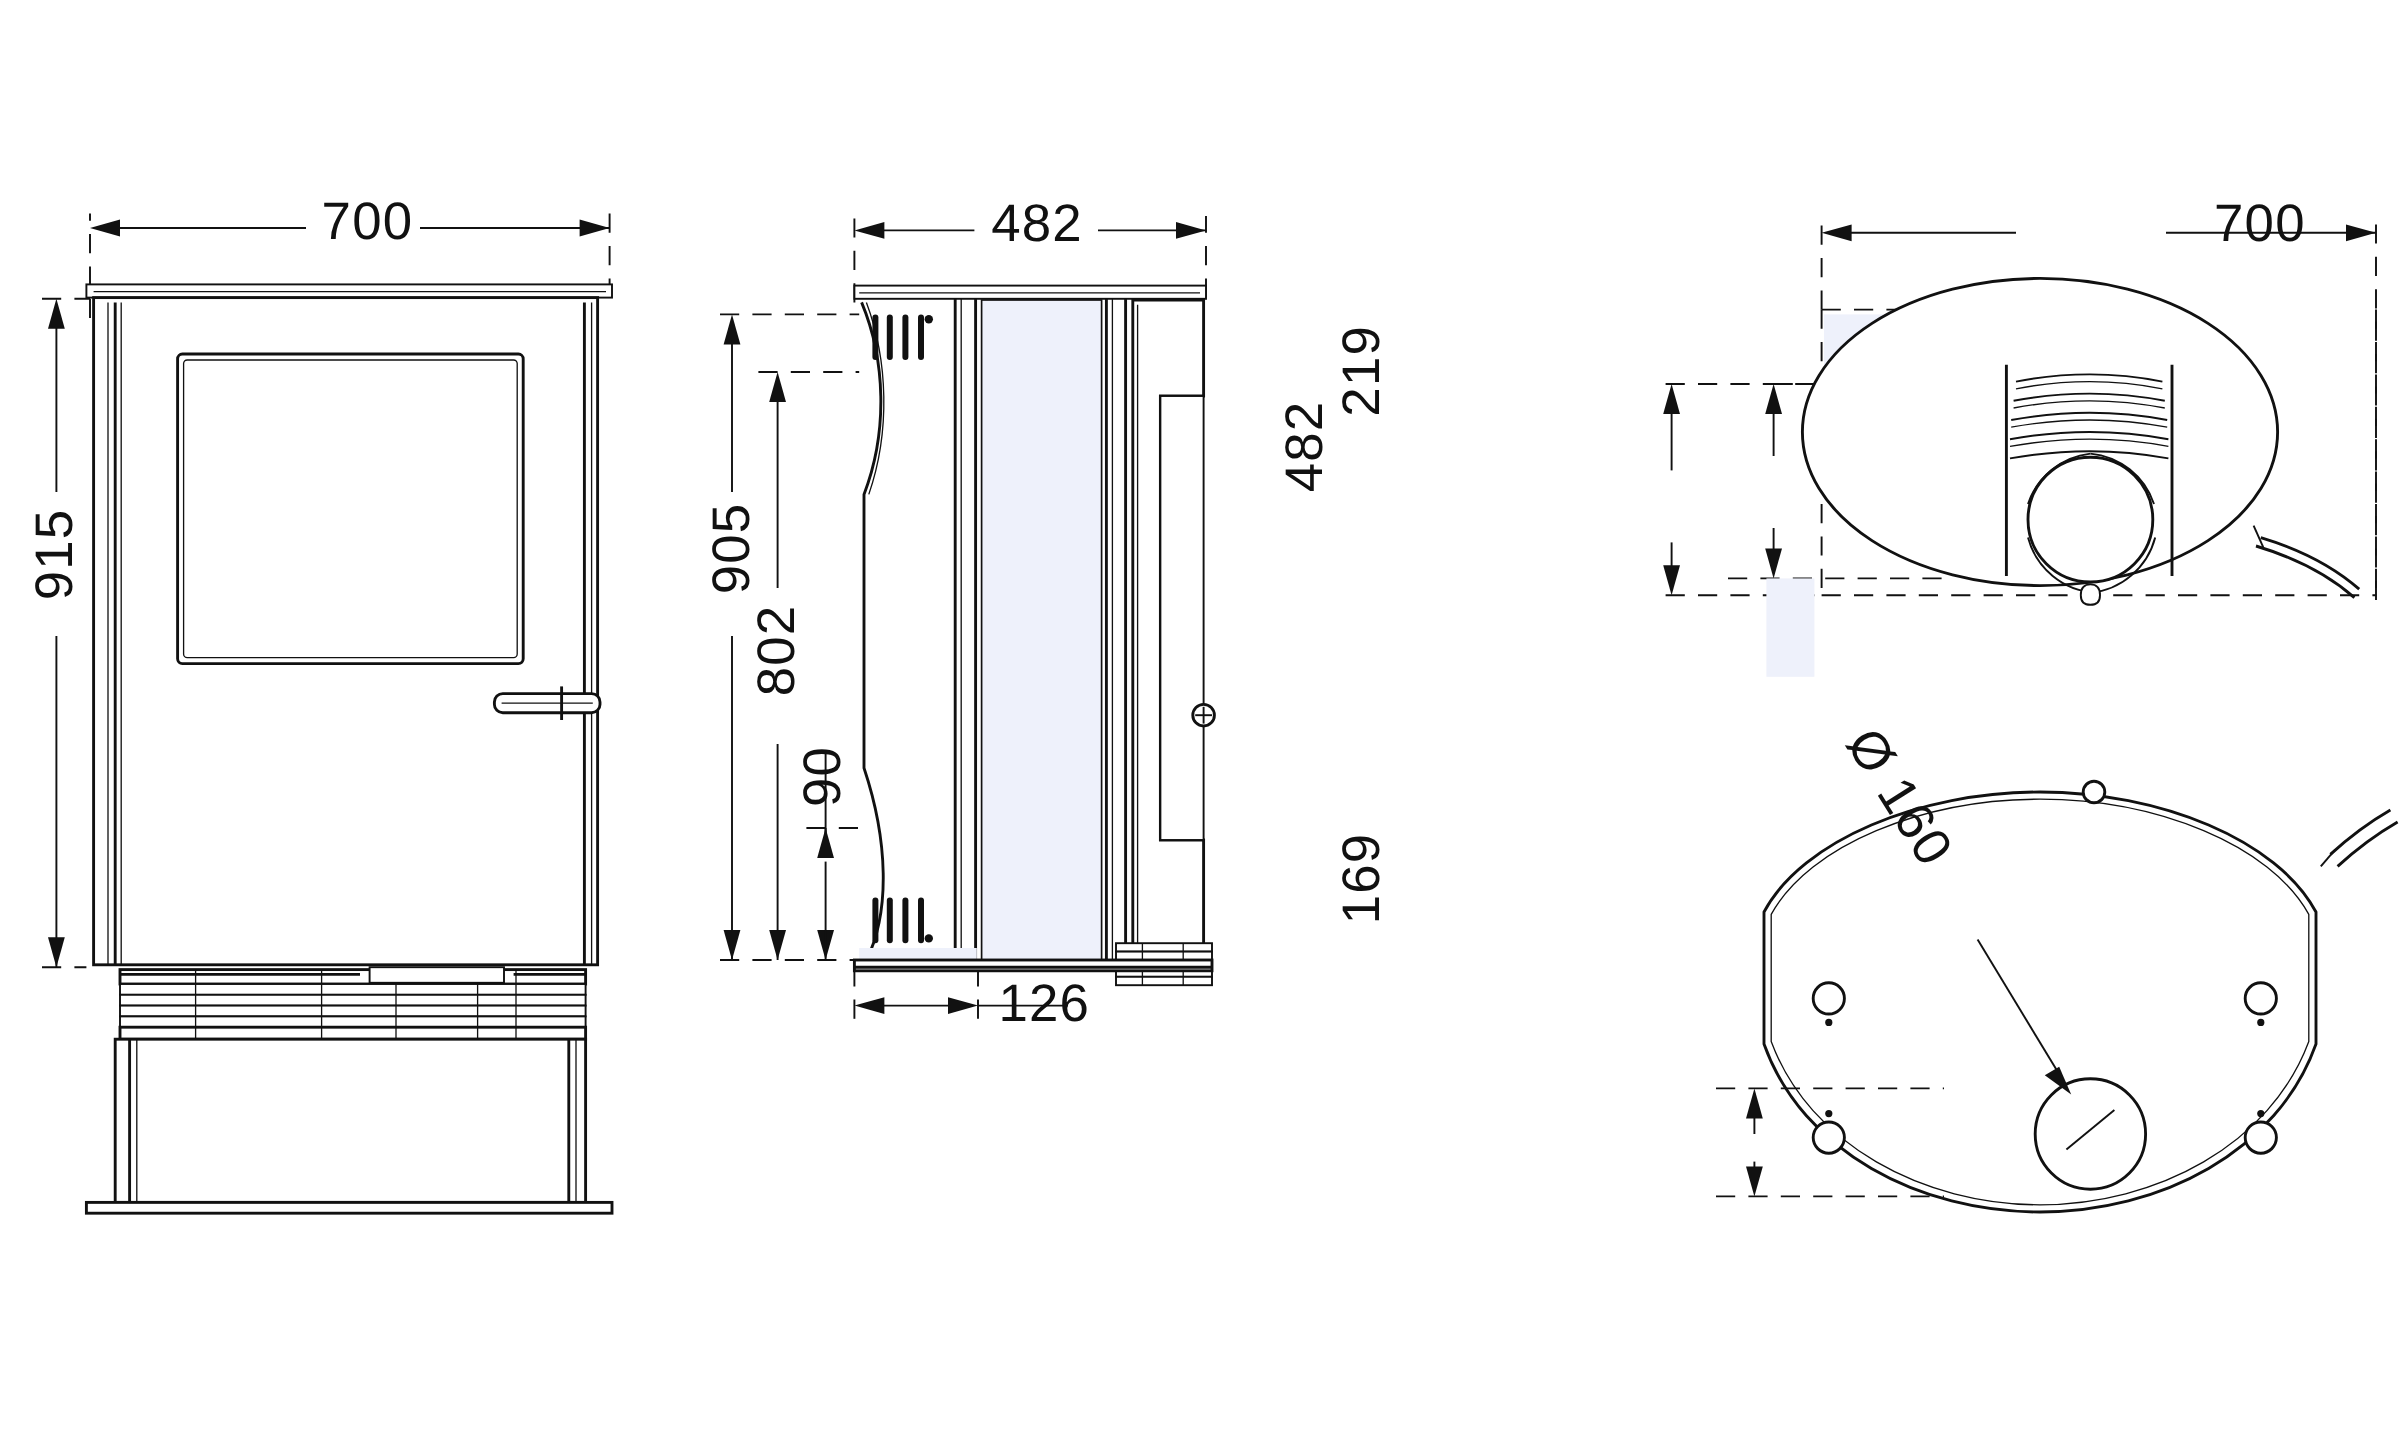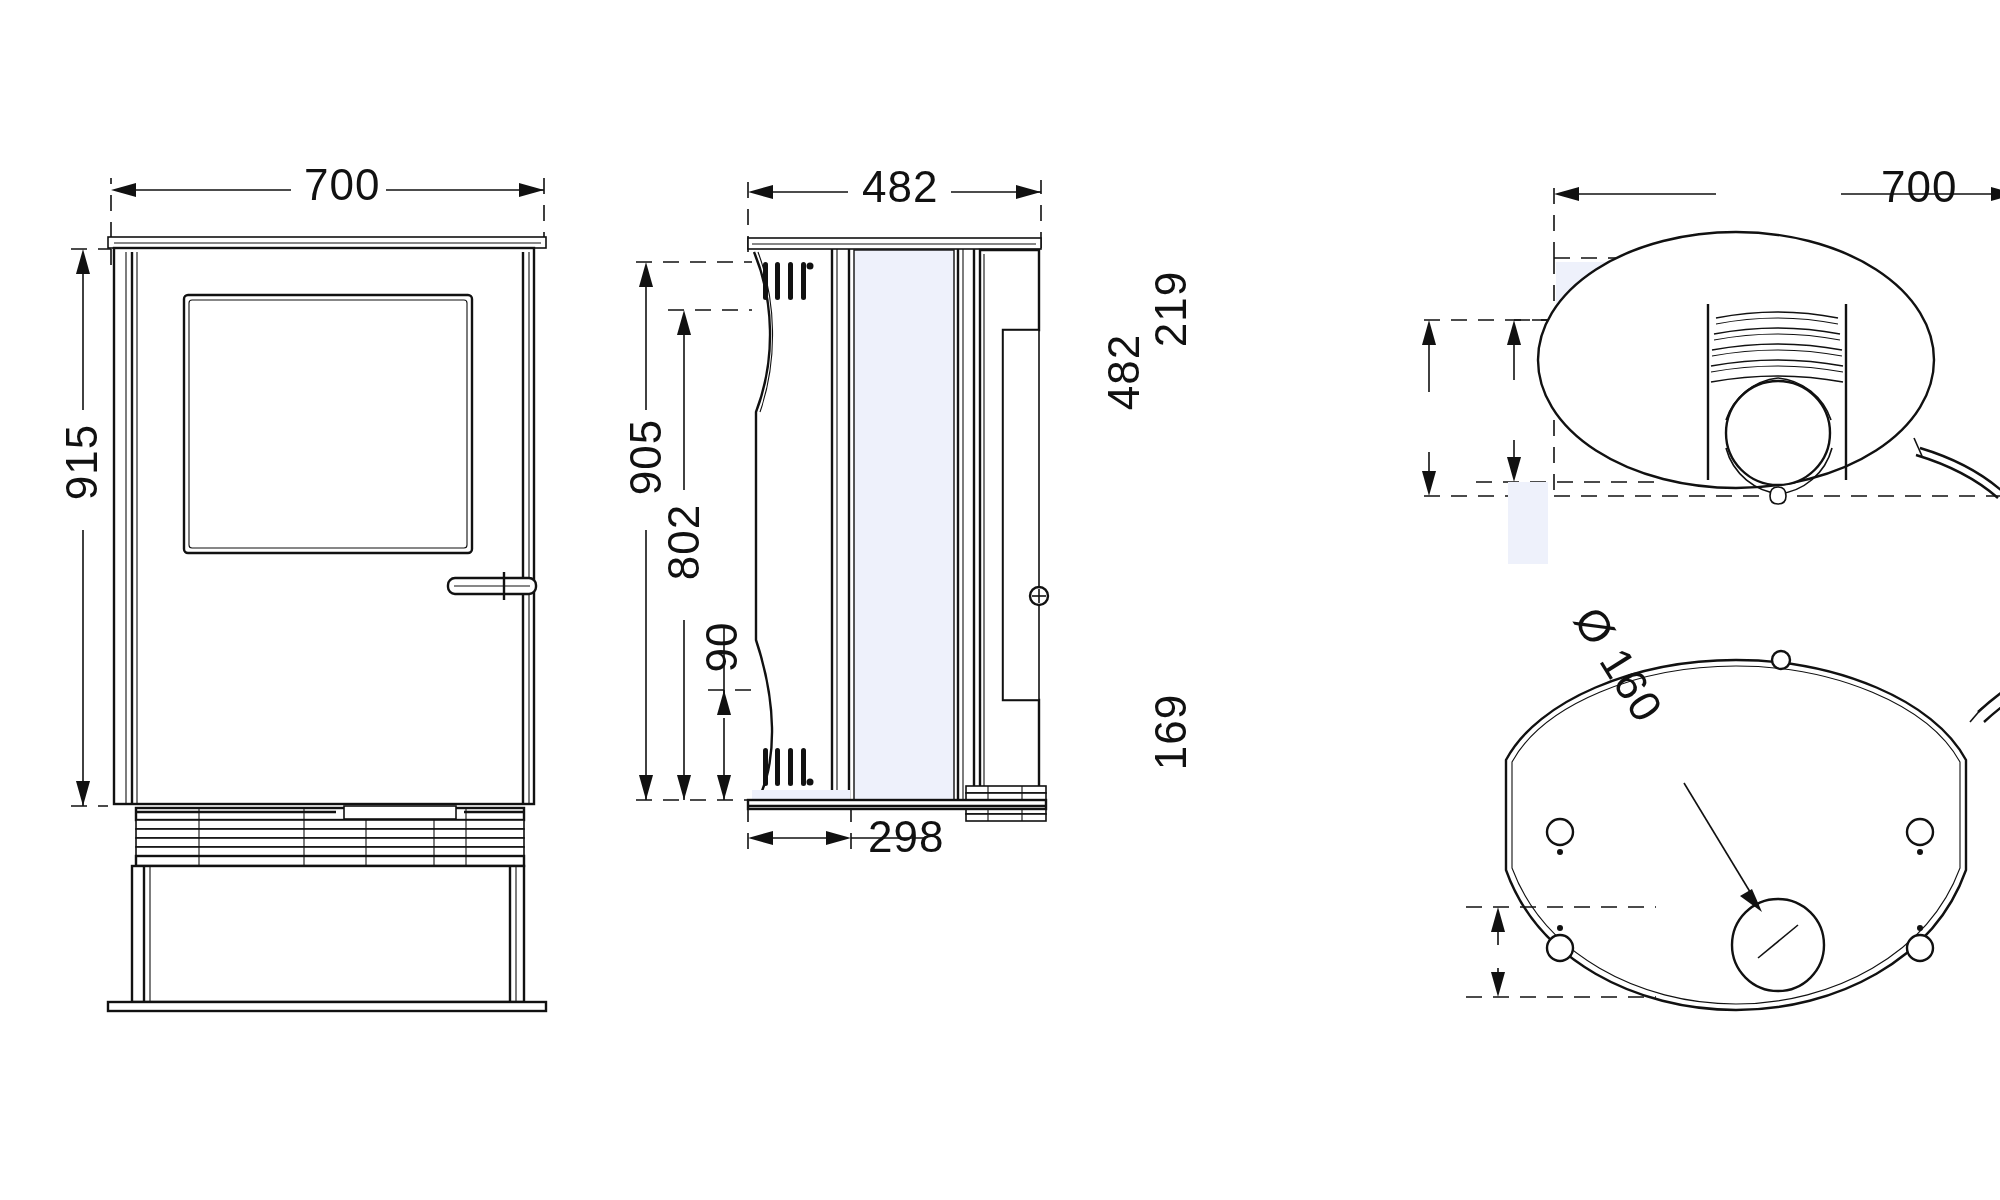--- a/index.html
+++ b/index.html
@@ -1,18 +1,18 @@
 <!DOCTYPE html>
 <html><head>
 <meta charset="utf-8">
 <style>
   html,body{margin:0;padding:0;background:#ffffff;}
   body{width:2000px;height:1200px;position:relative;overflow:hidden;
        font-family:"Liberation Sans","DejaVu Sans",sans-serif;color:#1a1a1a;}
-  .stage{position:absolute;inset:0;margin-left:36px;}
+  .stage{position:absolute;inset:0;}
   .dimtxt{position:absolute;font-size:44px;font-weight:400;letter-spacing:1px;
           color:#111;white-space:nowrap;line-height:1;}
   .rot{transform-origin:center center;transform:rotate(-90deg);}
   svg{position:absolute;top:0;left:0;width:2000px;height:1200px;overflow:visible;}
   .ln{stroke:#111;fill:none;}
   .thin{stroke-width:1.6;}
   .med{stroke-width:2.4;}
   .hair{stroke-width:1.1;}
   .dash{stroke-dasharray:16 11;}
   .glass{fill:#eef1fb;stroke:none;}
@@ -325,21 +325,21 @@
   <div class="dimtxt rot" style="left:-14px;top:440px;width:120px;text-align:center;">915</div>
 
   <div class="dimtxt" style="left:826px;top:165px;">482</div>
 
   <div class="dimtxt rot" style="left:550px;top:435px;width:120px;text-align:center;">905</div>
 
   <div class="dimtxt rot" style="left:588px;top:520px;width:120px;text-align:center;">802</div>
 
   <div class="dimtxt rot" style="left:646px;top:625px;width:80px;text-align:center;">90</div>
 
-  <div class="dimtxt" style="left:832px;top:815px;">298</div>
+  <div class="dimtxt" style="left:832px;top:815px;">126</div>
 
   <div class="dimtxt" style="left:1845px;top:165px;">700</div>
 
   <div class="dimtxt rot" style="left:1028px;top:350px;width:120px;text-align:center;">482</div>
 
   <div class="dimtxt rot" style="left:1075px;top:287px;width:120px;text-align:center;">219</div>
 
   <div class="dimtxt rot" style="left:1075px;top:710px;width:120px;text-align:center;">169</div>
 
   <div class="dimtxt" style="left:1568px;top:600px;transform-origin:left top;transform:rotate(58deg);">Ø 160</div>

